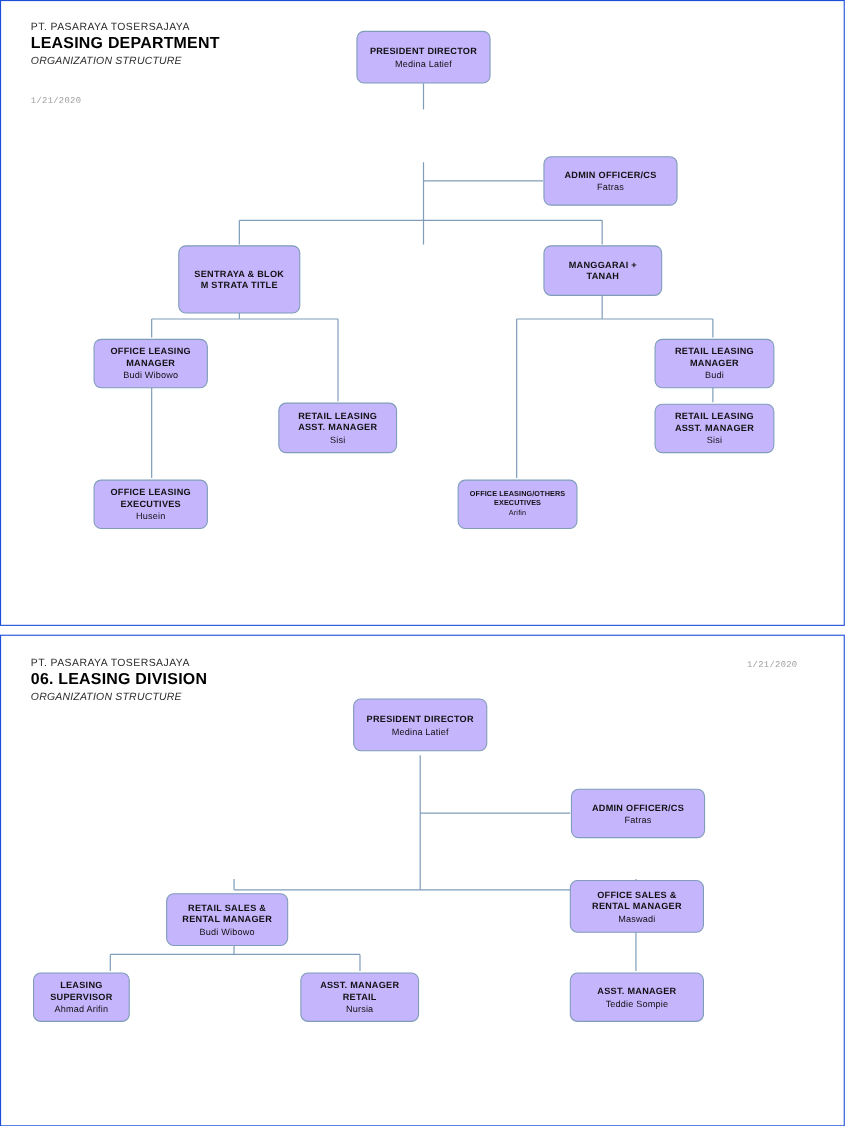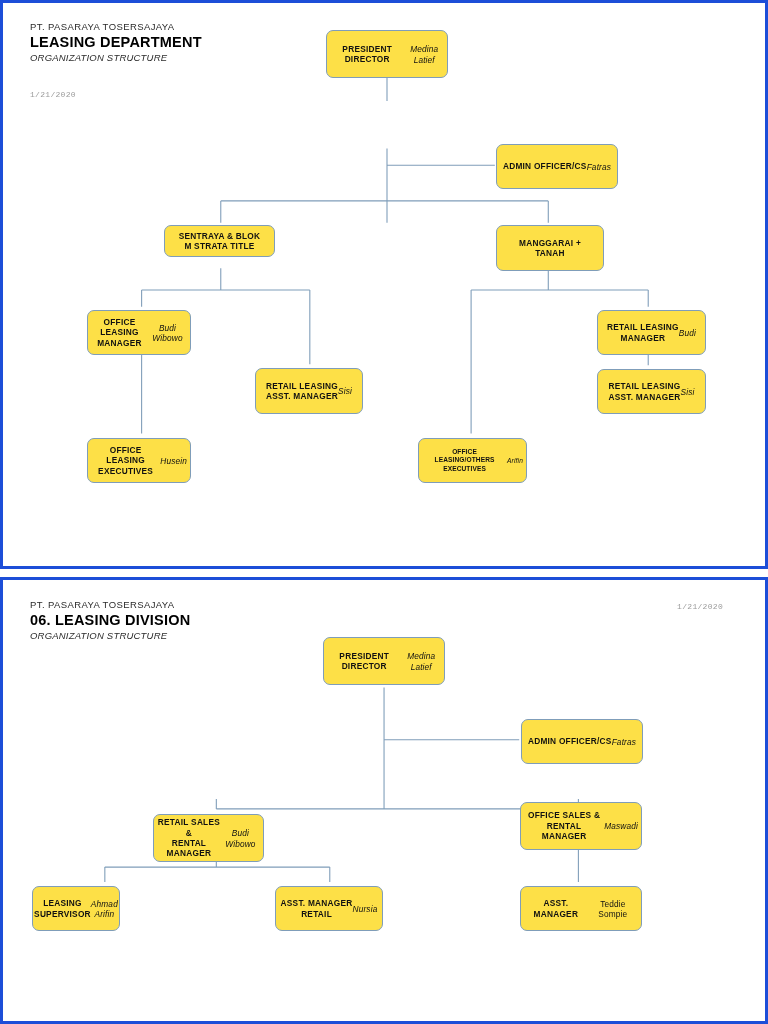--- a/index.html
+++ b/index.html
@@ -14,21 +14,21 @@
     font-family: "Liberation Sans", sans-serif;
     color: #1a1a1a;
     overflow: hidden;
   }
 
   .page {
     position: absolute;
     left: 0;
     width: 768px;
     background: #ffffff;
-    border: 3px solid #1d4ed8;
+    border: 1px solid #1d4ed8;
     box-sizing: border-box;
   }
   #slide-1 { top: 0px;   height: 569px; }
   #slide-2 { top: 577px; height: 447px; }
 
   .slide-inner {
     position: relative;
     width: 100%;
     height: 100%;
   }
@@ -79,39 +79,38 @@
     stroke-width: 1.1;
     fill: none;
   }
 
   
   .node {
     position: absolute;
     box-sizing: border-box;
     border: 1px solid #7f9db9;
     border-radius: 7px;
-    background: #fde047;
+    background: #c4b5fd;
     display: flex;
-    flex-direction: row;
+    flex-direction: column;
     align-items: center;
     justify-content: center;
     text-align: center;
     line-height: 1.26;
     padding: 2px 3px;
   }
   .node .role {
     font-size: 8.3px;
     font-weight: bold;
     letter-spacing: 0.25px;
     color: #111111;
     white-space: pre-line;
   }
   .node .person {
     font-size: 8.3px;
-    font-style: italic;
     letter-spacing: 0.15px;
     color: #111111;
     margin-top: 1px;
   }
   .node.plain .person { font-style: normal; }
   .node.tiny .role   { font-size: 6.6px; letter-spacing: 0.1px; }
   .node.tiny .person { font-size: 6.6px; }
 </style>
 </head>
 <body>
@@ -157,21 +156,21 @@
       <div class="role">PRESIDENT DIRECTOR</div>
       <div class="person">Medina Latief</div>
     </div>
 
 
     <div class="node" style="left:493px; top:141px; width:122px; height:45px;">
       <div class="role">ADMIN OFFICER/CS</div>
       <div class="person">Fatras</div>
     </div>
 
-    <div class="node" style="left:161px; top:222px; width:111px; height:32px;">
+    <div class="node" style="left:161px; top:222px; width:111px; height:62px;">
       <div class="role">SENTRAYA &amp; BLOK
 M STRATA TITLE</div>
     </div>
 
     <div class="node" style="left:493px; top:222px; width:108px; height:46px;">
       <div class="role">MANGGARAI +
 TANAH</div>
     </div>
 
     <div class="node" style="left:84px; top:307px; width:104px; height:45px;">

